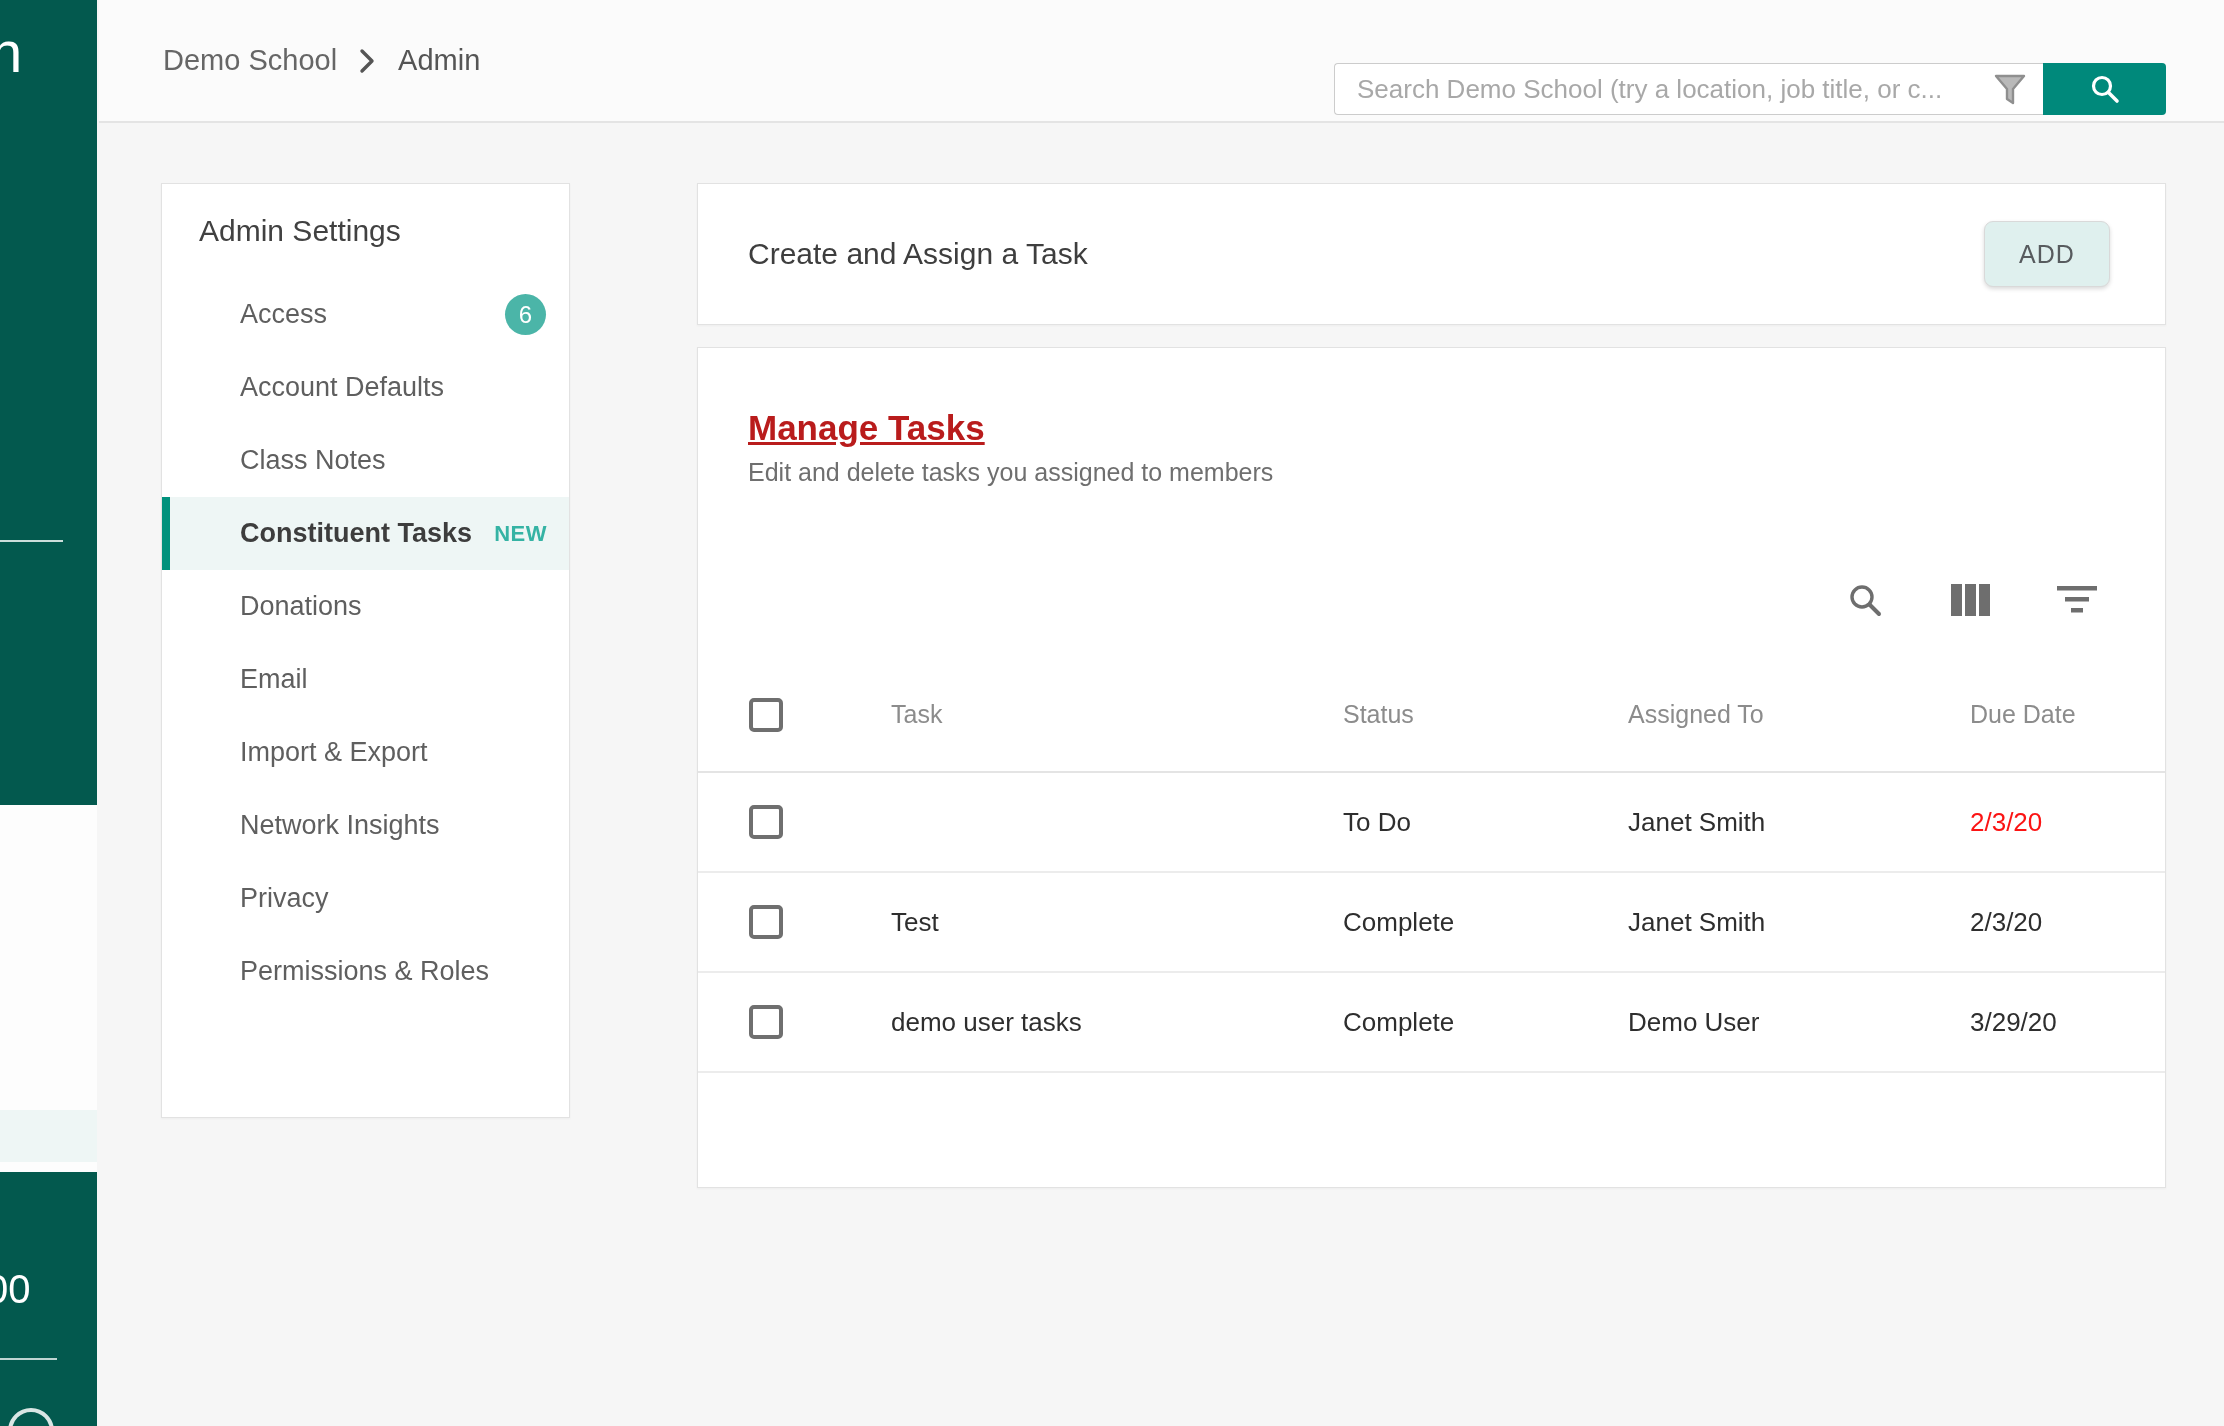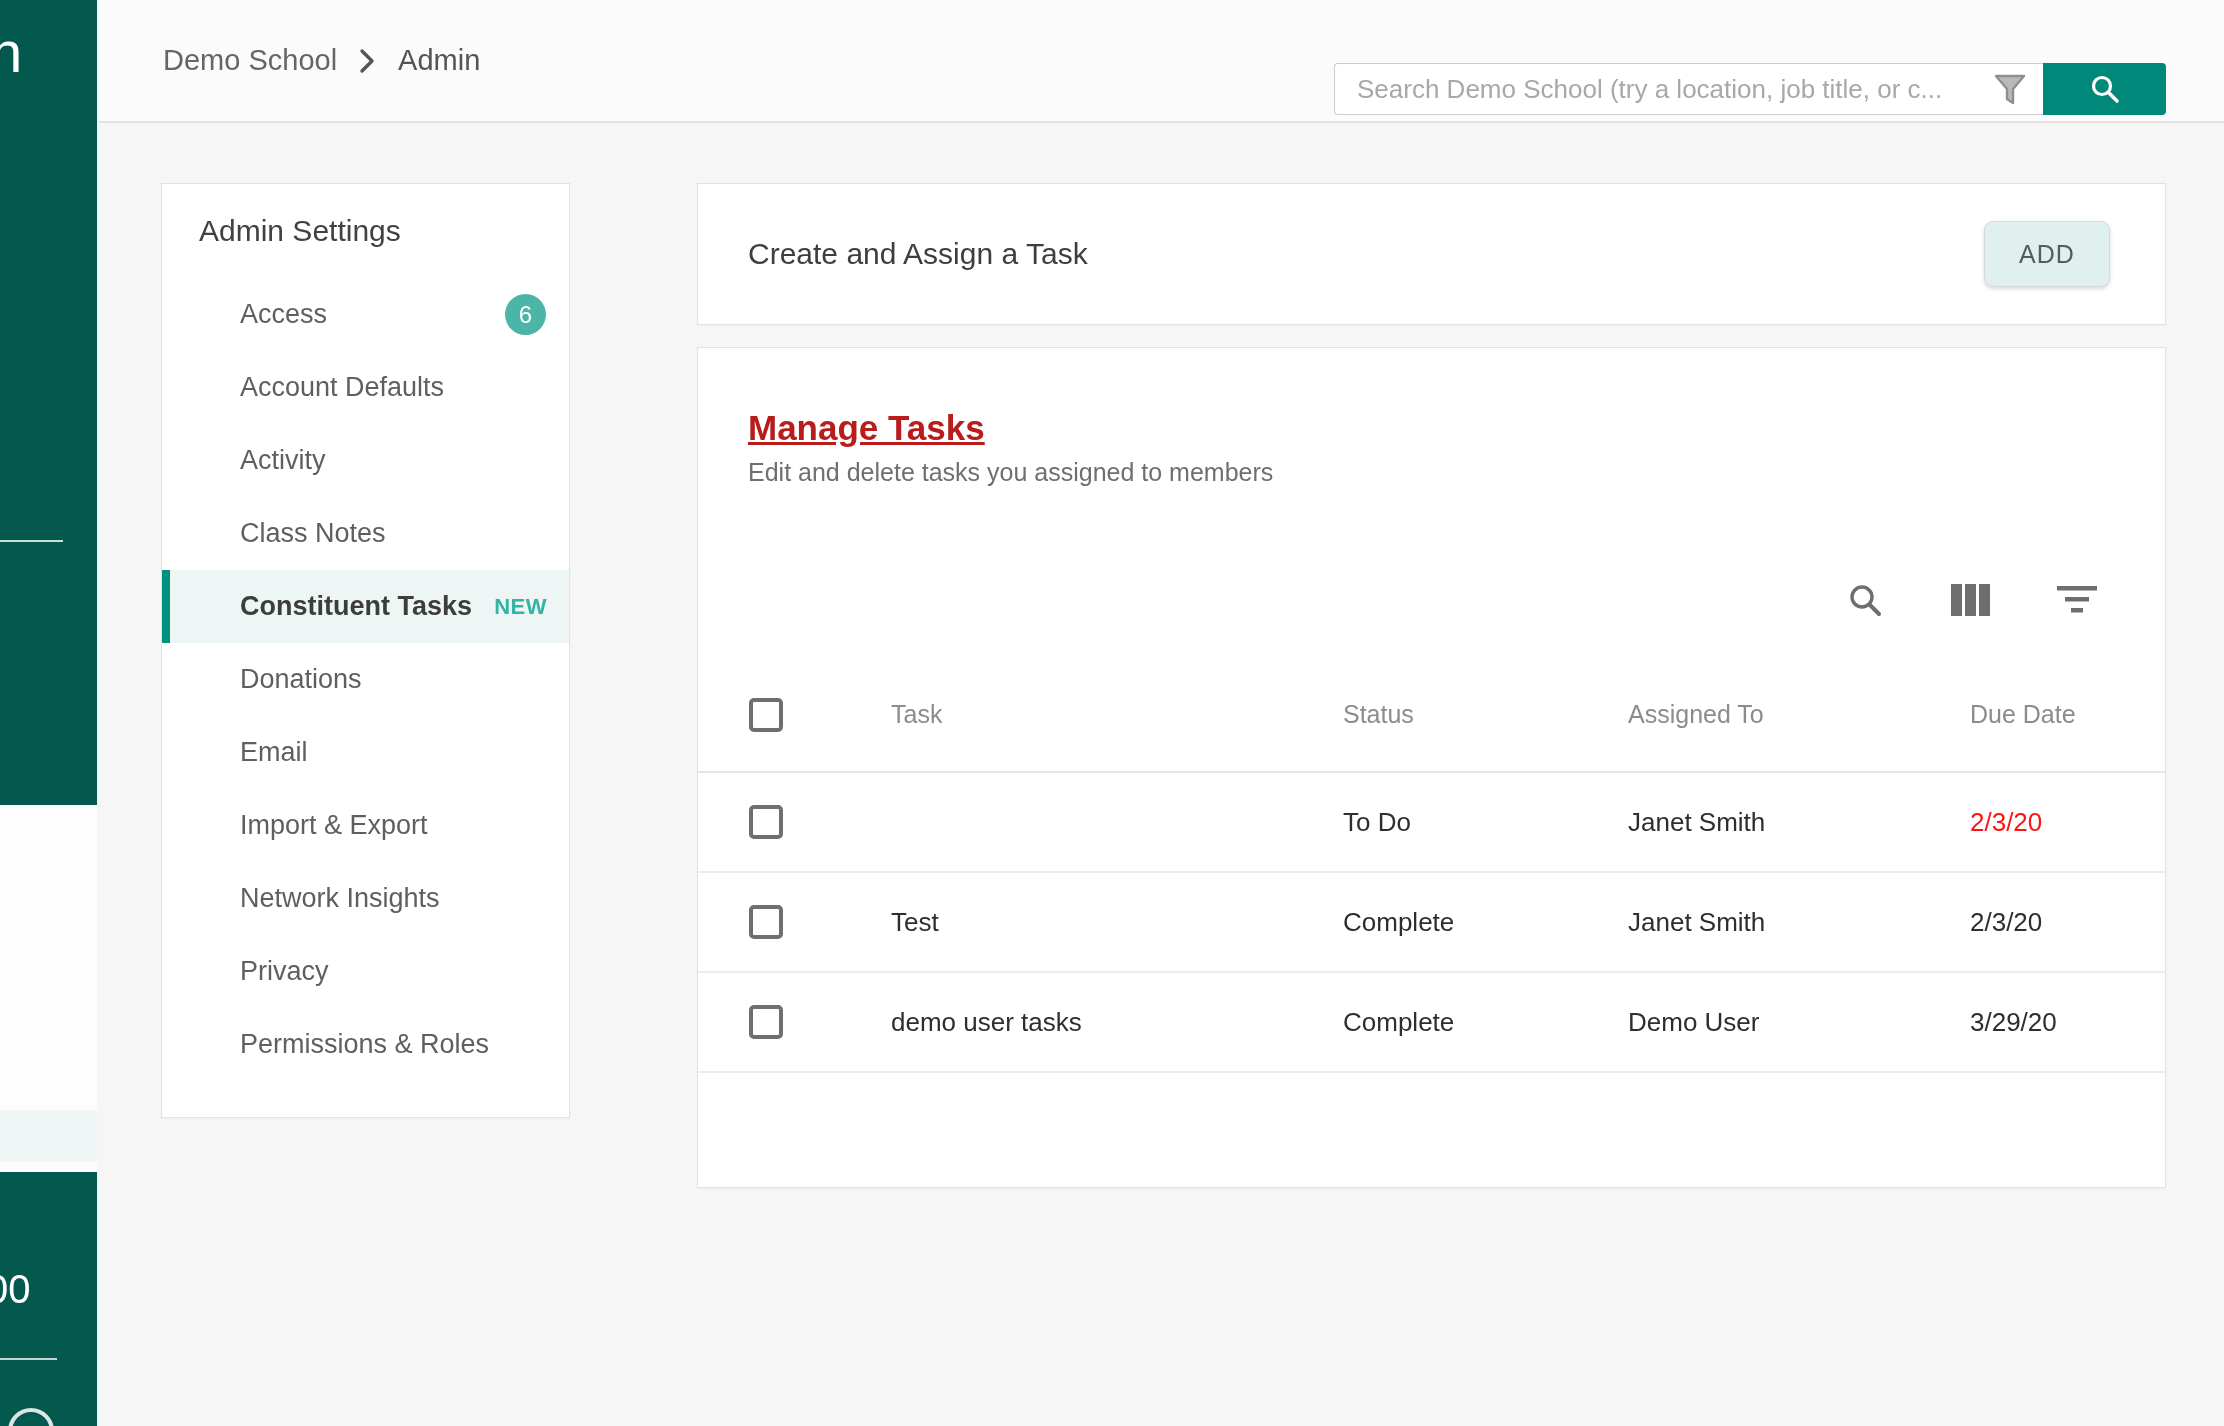--- a/index.html
+++ b/index.html
@@ -145,23 +145,20 @@
 
 <aside class="card side-card">
   <div class="side-title">Admin Settings</div>
   <ul class="nav-list">
       <li class="nav-item">
         <span class="nav-label">Access</span>
         <span class="nav-badge">6</span>
       </li>
       <li class="nav-item">
         <span class="nav-label">Account Defaults</span>
-      </li>
-      <li class="nav-item">
-        <span class="nav-label">Activity</span>
       </li>
       <li class="nav-item">
         <span class="nav-label">Class Notes</span>
       </li>
       <li class="nav-item selected">
         <span class="nav-label">Constituent Tasks</span>
         <span class="nav-tag">NEW</span>
       </li>
       <li class="nav-item">
         <span class="nav-label">Donations</span>

